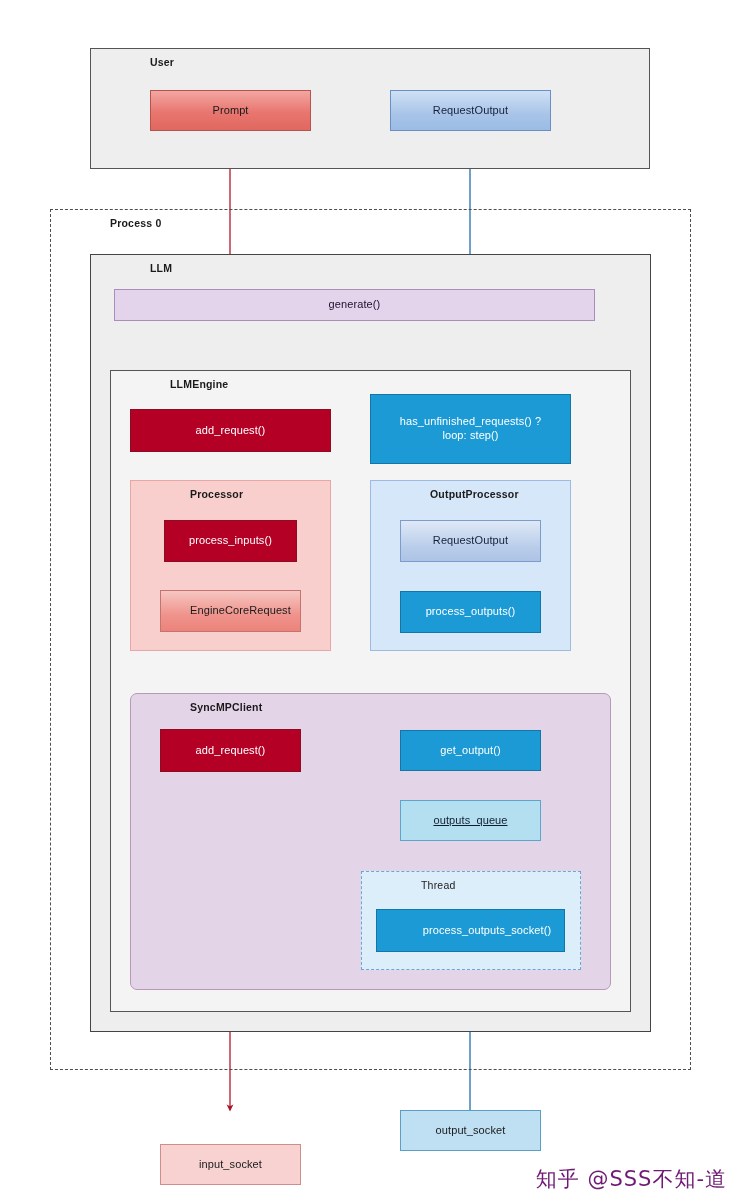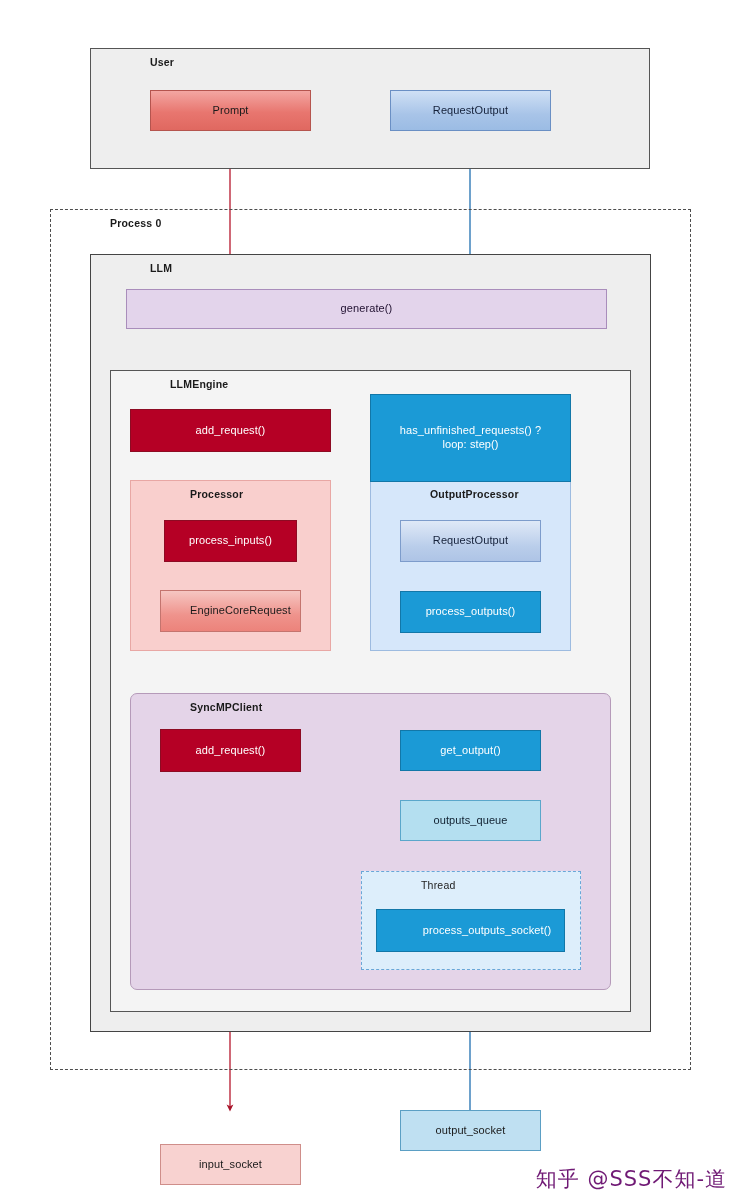--- a/index.html
+++ b/index.html
@@ -201,29 +201,29 @@
   </div>
 
   <div class="node n-prompt" style="left:150px; top:90px; width:161px; height:41px;">
     <span>Prompt</span>
   </div>
 
   <div class="node n-reqout-user" style="left:390px; top:90px; width:161px; height:41px;">
     <span>RequestOutput</span>
   </div>
 
-  <div class="node n-generate" style="left:126px; top:289px; width:481px; height:40px;">
+  <div class="node n-generate" style="left:114px; top:289px; width:481px; height:32px;">
     <span>generate()</span>
   </div>
 
   <div class="node n-darkred" style="left:130px; top:409px; width:201px; height:43px;">
     <span>add_request()</span>
   </div>
 
-  <div class="node n-azure" style="left:370px; top:394px; width:201px; height:88px;">
+  <div class="node n-azure" style="left:370px; top:394px; width:201px; height:70px;">
     <span>has_unfinished_requests() ?
 loop: step()</span>
   </div>
 
   <div class="node n-darkred" style="left:164px; top:520px; width:133px; height:42px;">
     <span>process_inputs()</span>
   </div>
 
   <div class="node n-ecr" style="left:160px; top:590px; width:141px; height:42px;">
     <span>EngineCoreRequest</span>
@@ -238,21 +238,21 @@
   </div>
 
   <div class="node n-darkred" style="left:160px; top:729px; width:141px; height:43px;">
     <span>add_request()</span>
   </div>
 
   <div class="node n-azure" style="left:400px; top:730px; width:141px; height:41px;">
     <span>get_output()</span>
   </div>
 
-  <div class="node n-lightblue" style="left:400px; top:800px; width:141px; height:41px;">
+  <div class="node n-lightblue" style="left:400px; top:800px; width:141px; height:41px;text-decoration:underline;">
     <span>outputs_queue</span>
   </div>
 
   <div class="node n-azure" style="left:376px; top:909px; width:189px; height:43px;padding-left:33px;">
     <span>process_outputs_socket()</span>
   </div>
 
   <div class="node n-inputsock" style="left:160px; top:1144px; width:141px; height:41px;">
     <span>input_socket</span>
   </div>

